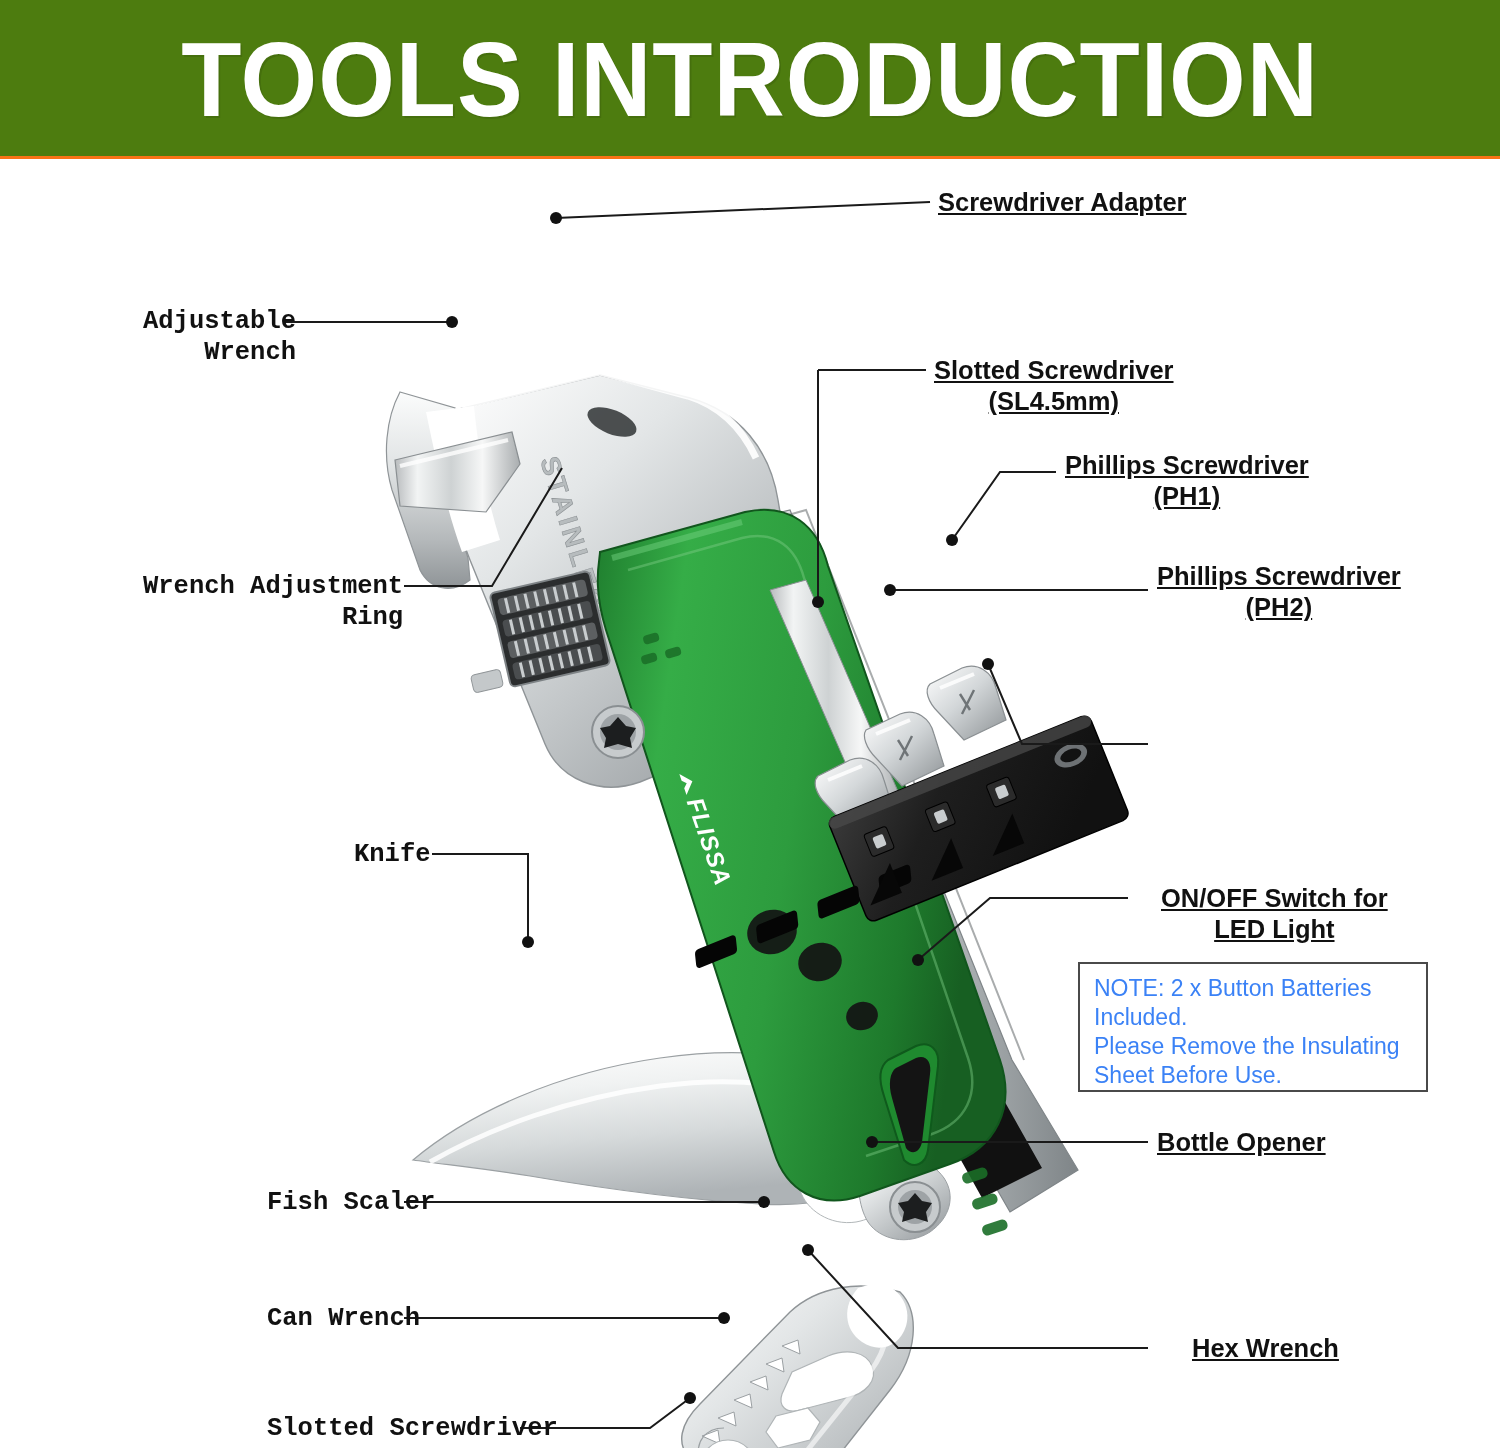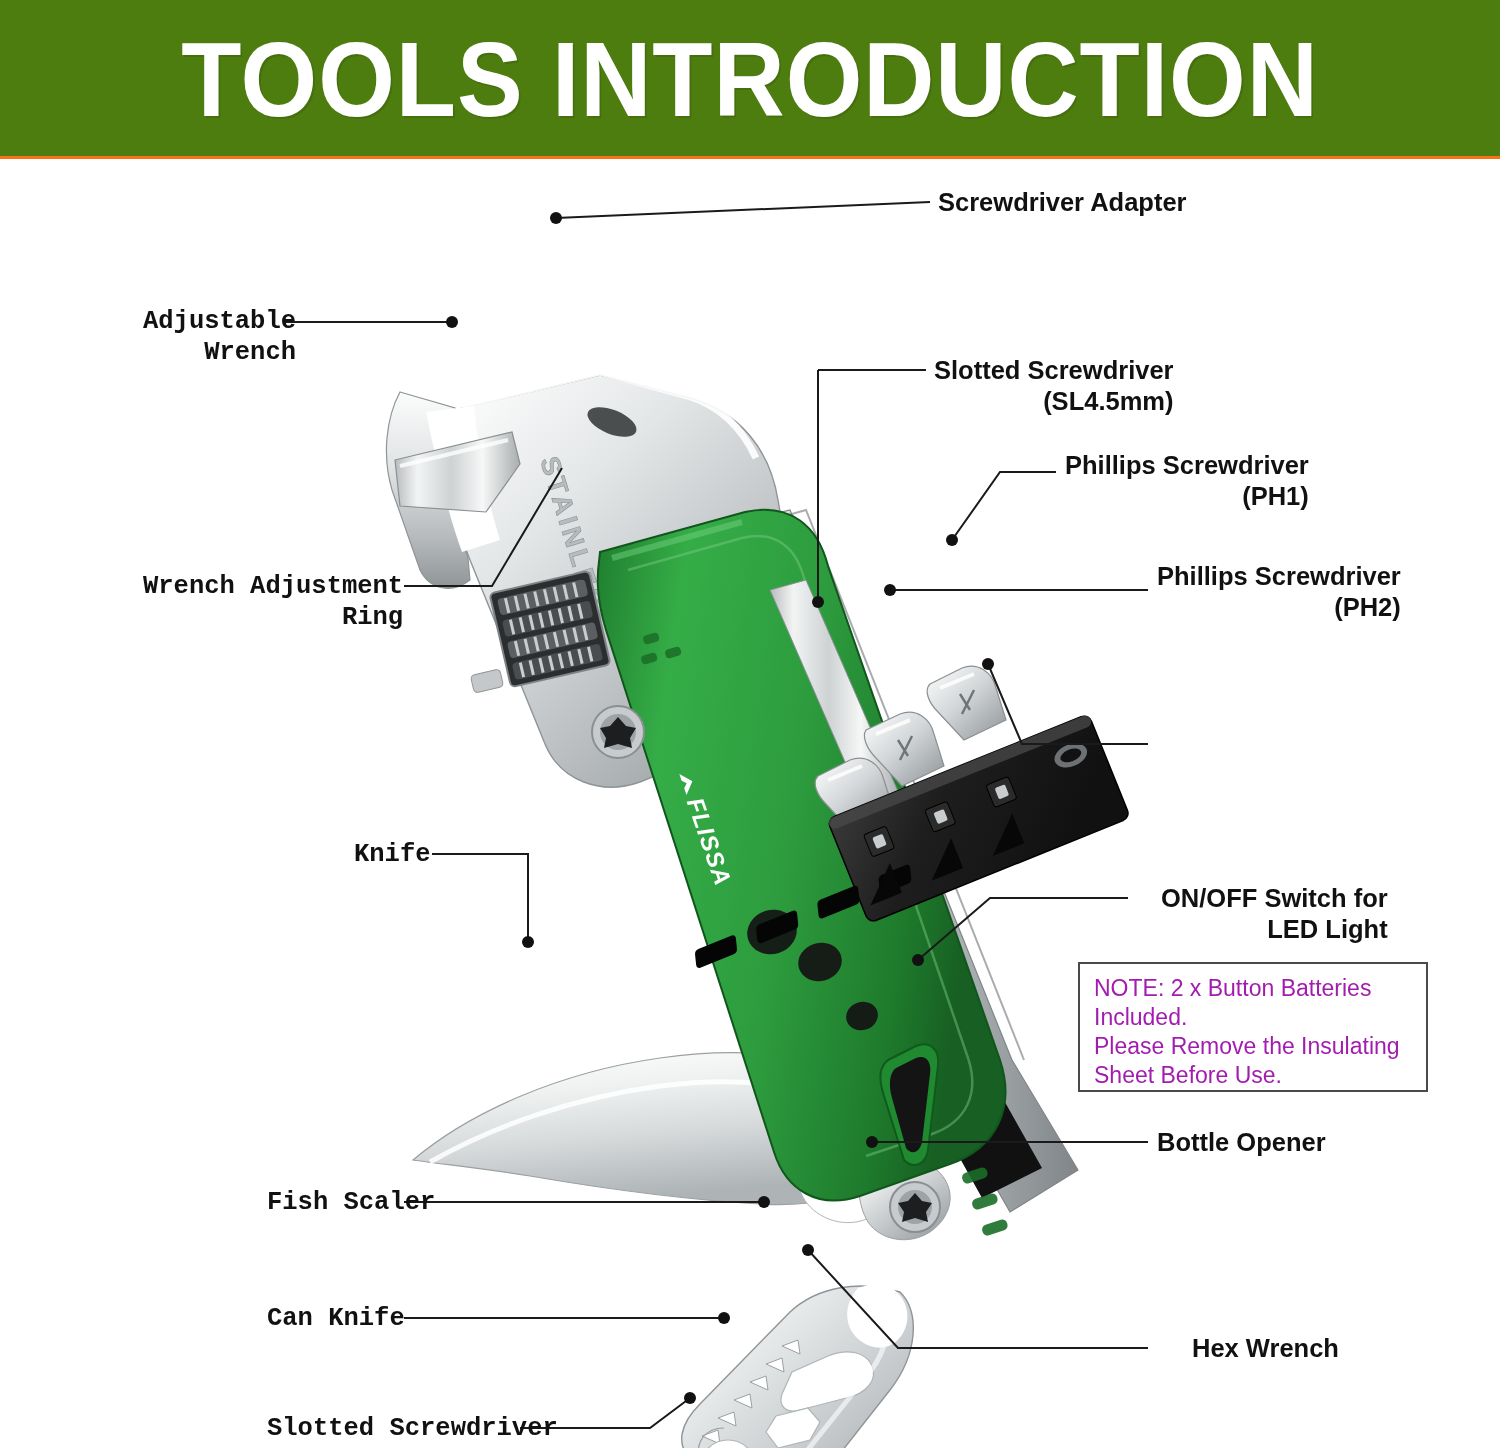--- a/index.html
+++ b/index.html
@@ -36,39 +36,39 @@
   
   .label{
     position:absolute;
     font-family:"Liberation Sans", sans-serif;
     font-weight:bold;
     font-size:25.5px;
     line-height:31px;
     color:#111111;
     white-space:pre-line;
   }
-  .label.right{text-align:right;}
+  .label.right{text-align:center;text-decoration:underline;}
   .label.left{text-align:right;font-family:Liberation Mono, monospace;}
 
   
   #leaders{position:absolute;left:0;top:0;width:1500px;height:1448px;pointer-events:none;}
 
   
   .note-box{
     position:absolute;
     left:1078px;top:962px;width:350px;height:130px;
     border:2px solid #4a4a4a;
     box-sizing:border-box;
     background:#ffffff;
     padding:10px 14px;
     font-family:"Liberation Sans", sans-serif;
     font-weight:normal;
     font-size:23px;
     line-height:29px;
-    color:#a21caf;
+    color:#3b82f6;
     white-space:pre-line;
   }
 
   
   #product{position:absolute;left:0;top:160px;width:1500px;height:1288px;}
 </style>
 </head>
 <body>
 
 <div id="stage">
@@ -436,21 +436,21 @@
 
   <div class="label left" style="left:333px; top:839px;margin-left:21px;">Knife</div>
 
   <div class="label right" style="left:1137px; top:883px;margin-left:24px;">ON/OFF Switch for
 LED Light</div>
 
   <div class="label right" style="left:1157px; top:1127px;">Bottle Opener</div>
 
   <div class="label left" style="left:267px; top:1187px;">Fish Scaler</div>
 
-  <div class="label left" style="left:267px; top:1303px;">Can Knife</div>
+  <div class="label left" style="left:267px; top:1303px;">Can Wrench</div>
 
   <div class="label right" style="left:1192px; top:1333px;">Hex Wrench</div>
 
   <div class="label left" style="left:267px; top:1413px;">Slotted Screwdriver</div>
 
   <div class="note-box">NOTE: 2 x Button Batteries Included.
 Please Remove the Insulating Sheet Before Use.</div>
 
 </div>
 

